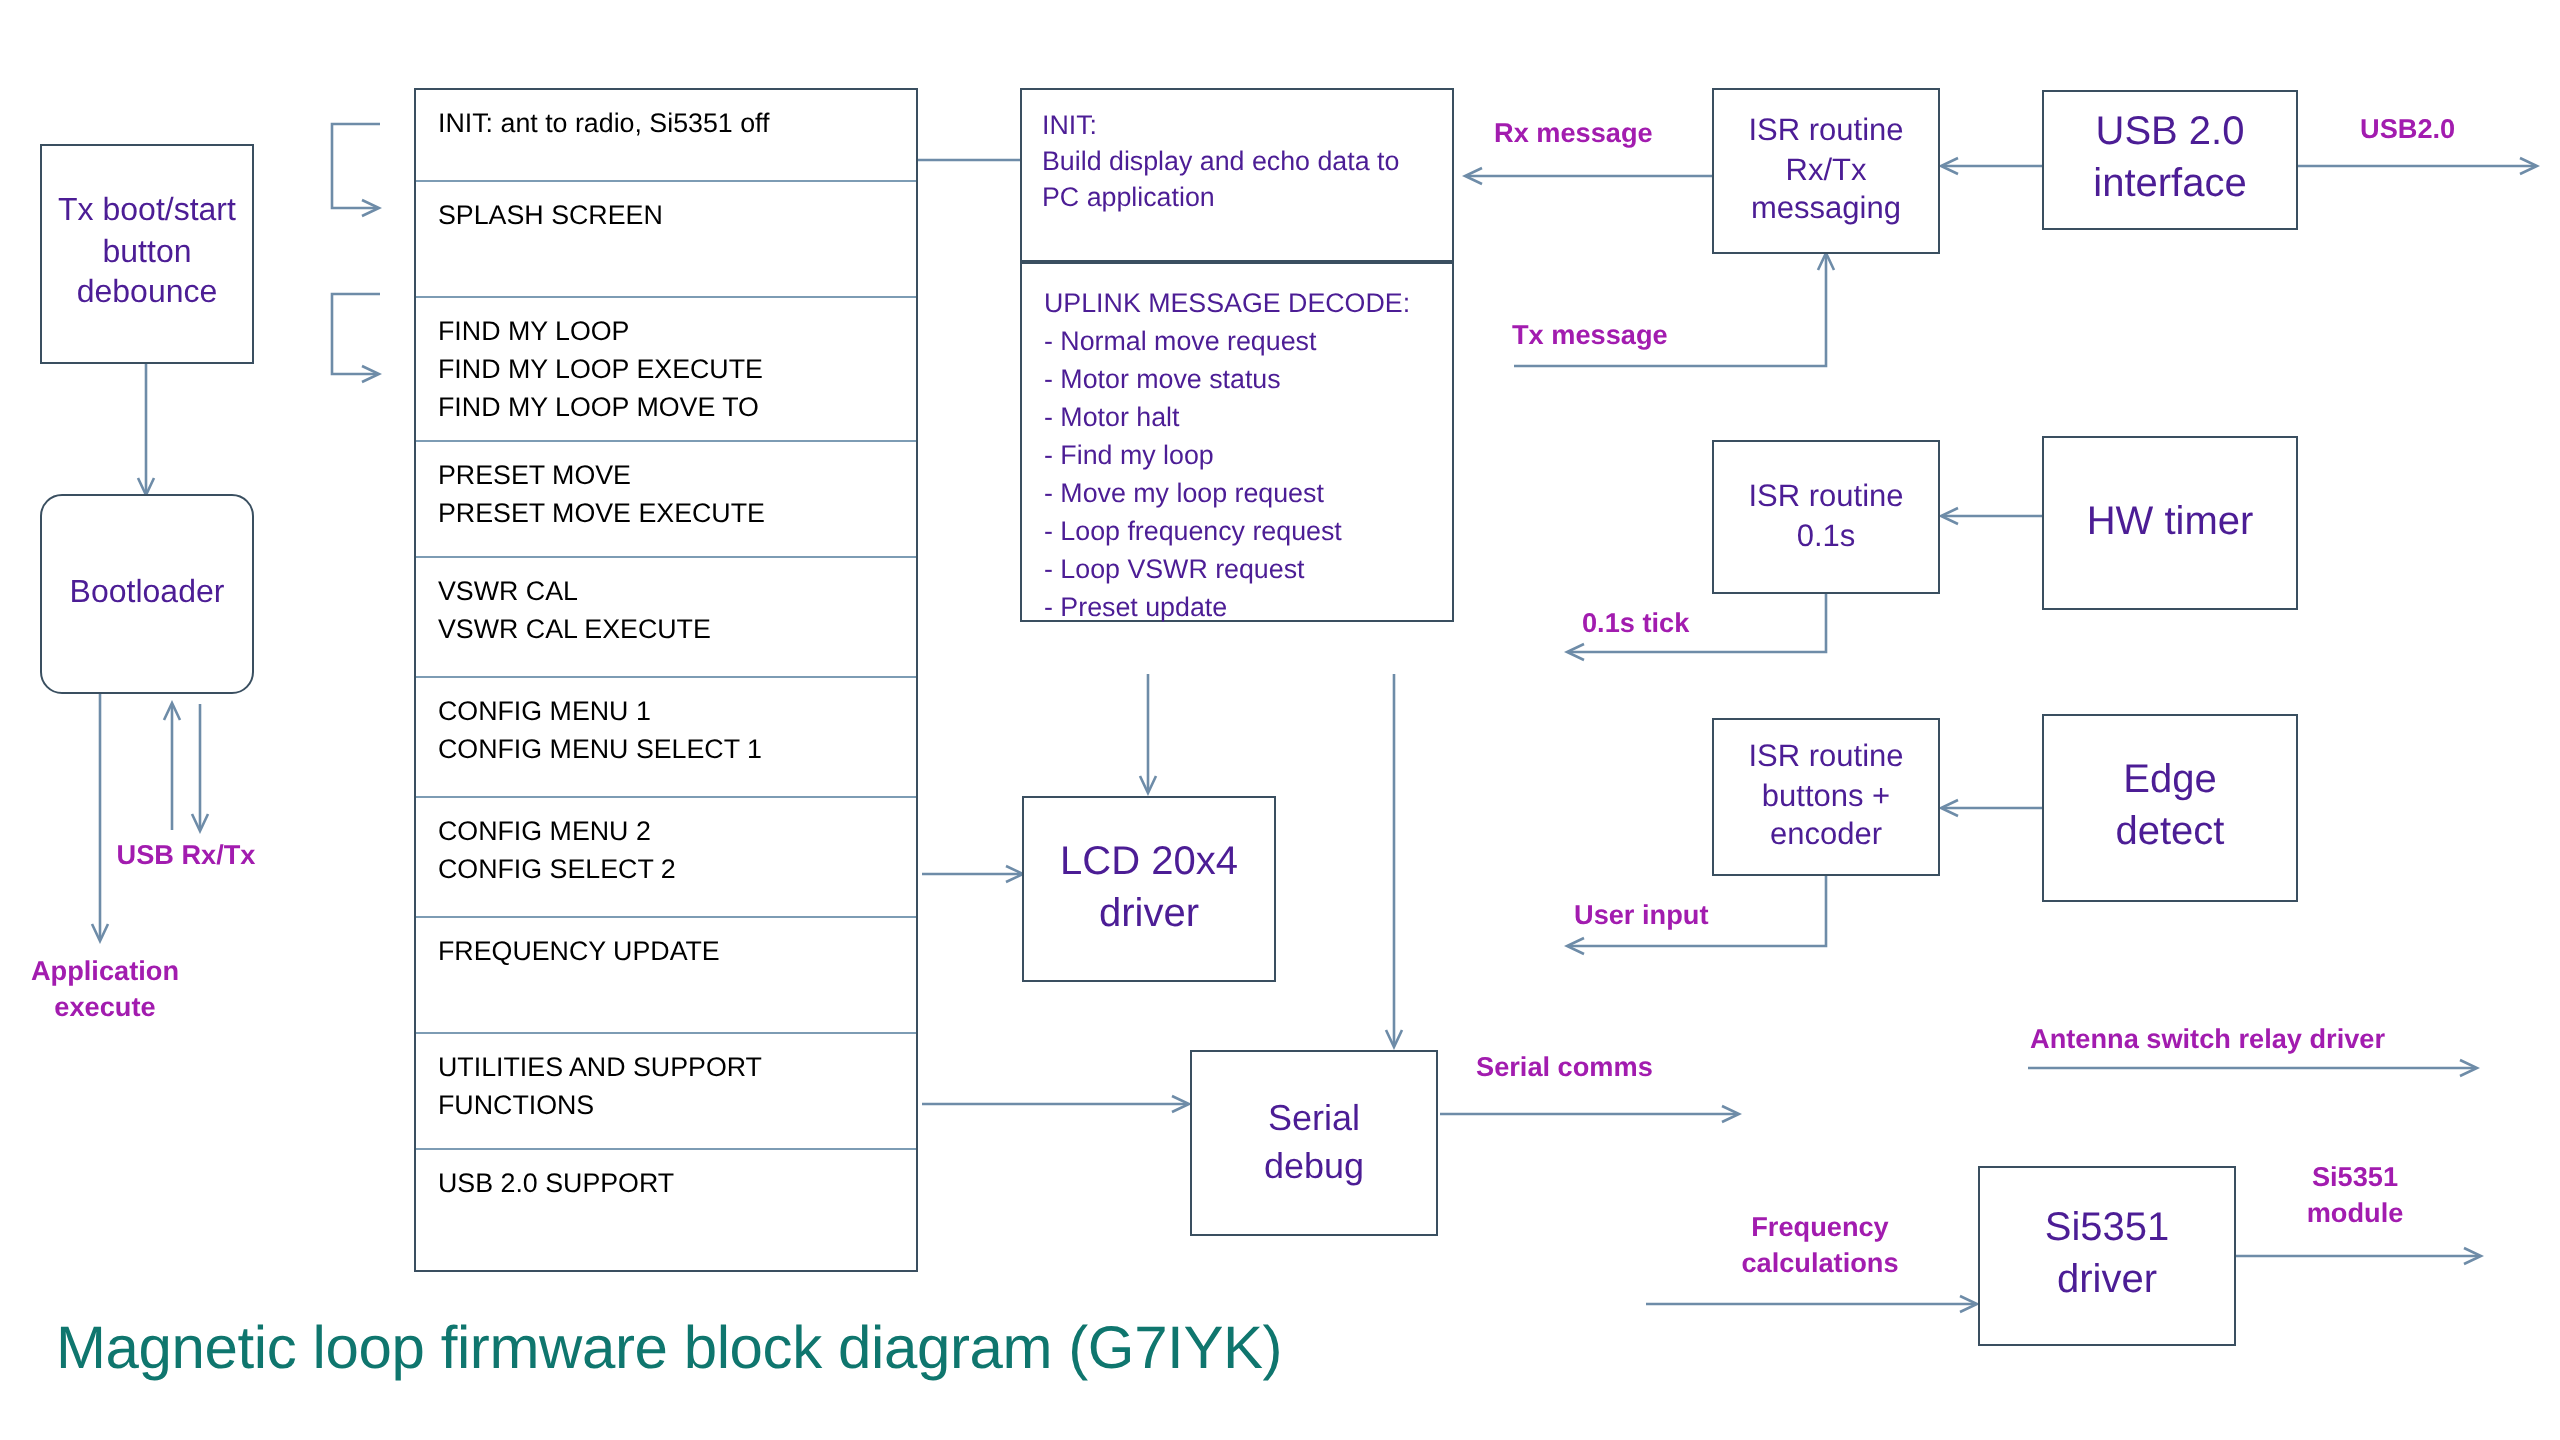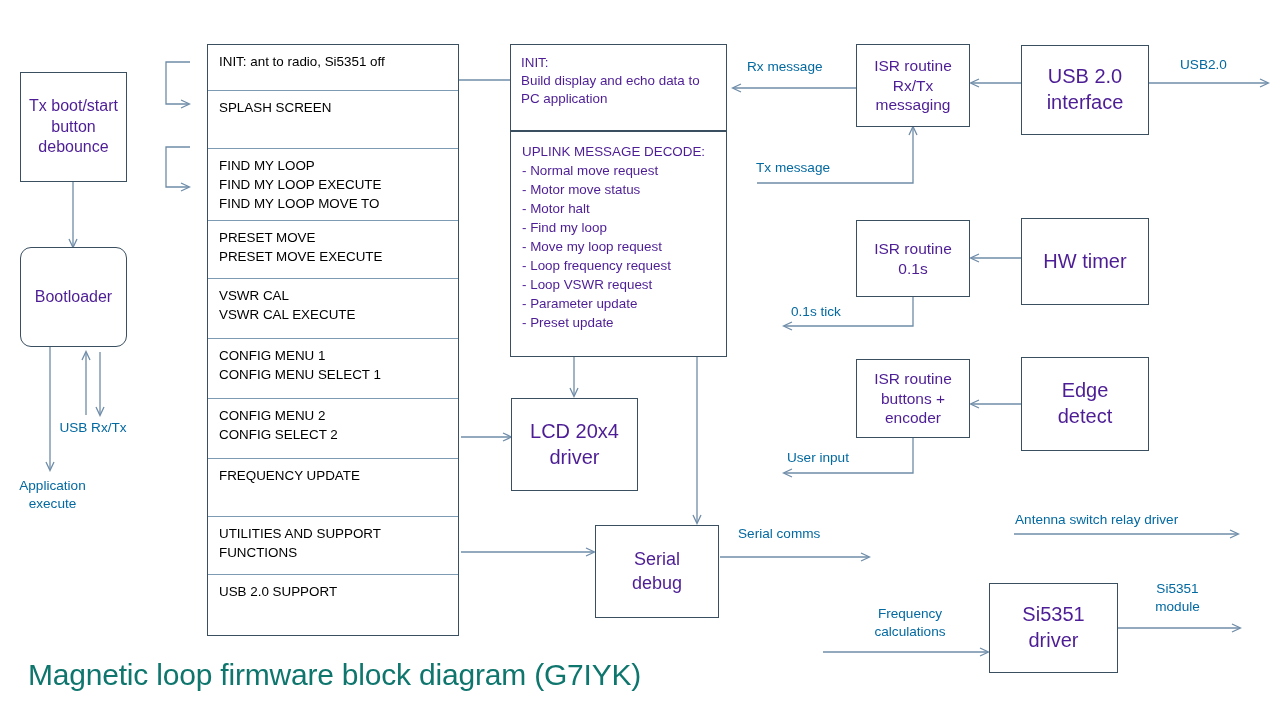--- a/index.html
+++ b/index.html
@@ -49,23 +49,24 @@
     color: #000;
     line-height: 1.42;
     white-space: pre-line;
   }
   .stack-row.first { border-top: none; }
 
   
   .lbl {
     position: absolute;
     font-size: 13.6px;
-    color: #0369a1;
+    color: #a21caf;
     white-space: pre-line;
     line-height: 1.3;
+    font-weight: bold;
   }
   .lbl.c { text-align: center; }
 
   #title {
     position: absolute;
     left: 28px;
     top: 658px;
     font-size: 30px;
     color: #0f766e;
     font-family: "Liberation Sans", sans-serif;
@@ -161,45 +162,44 @@
     <div class="stack-row" style="top:471px; height:58px;">UTILITIES AND SUPPORT
 FUNCTIONS</div>
     <div class="stack-row" style="top:529px; height:62px;">USB 2.0 SUPPORT</div>
   </div>
 
   <div class="box" style="left:510px; top:44px; width:217px; height:87px; display:block;
               padding:9px 0 0 10px; font-size:13.4px; text-align:left; line-height:1.36; white-space:pre-line;">INIT:
 Build display and echo data to
 PC application</div>
 
-  <div class="box" style="left:510px; top:131px; width:217px; height:226px; display:block;
+  <div class="box" style="left:510px; top:131px; width:217px; height:180px; display:block;
               padding:10px 0 0 11px; font-size:13.4px; text-align:left; line-height:1.42;">
     <div>UPLINK MESSAGE DECODE:</div>
     <div>-   Normal move request</div>
     <div>-   Motor move status</div>
     <div>-   Motor halt</div>
     <div>-   Find my loop</div>
     <div>-   Move my loop request</div>
     <div>-   Loop frequency request</div>
     <div>-   Loop VSWR request</div>
-    <div>-   Parameter update</div>
     <div>-   Preset update</div>
   </div>
 
   <div class="box big" style="left:511px; top:398px; width:127px; height:93px; white-space:pre-line;">LCD 20x4
 driver</div>
 
   <div class="box mid" style="left:595px; top:525px; width:124px; height:93px; white-space:pre-line; font-size:18px;">Serial
 debug</div>
 
   <div class="box mid" style="left:856px; top:44px; width:114px; height:83px; white-space:pre-line;">ISR routine
 Rx/Tx
 messaging</div>
 
-  <div class="box big" style="left:1021px; top:45px; width:128px; height:90px; white-space:pre-line;">USB 2.0
+  <div class="box big" style="left:1021px; top:45px; width:128px; height:70px; white-space:pre-line;">USB 2.0
 interface</div>
 
   <div class="box mid" style="left:856px; top:220px; width:114px; height:77px; white-space:pre-line;">ISR routine
 0.1s</div>
 
   <div class="box big" style="left:1021px; top:218px; width:128px; height:87px;">HW timer</div>
 
   <div class="box mid" style="left:856px; top:359px; width:114px; height:79px; white-space:pre-line;">ISR routine
 buttons +
 encoder</div>

